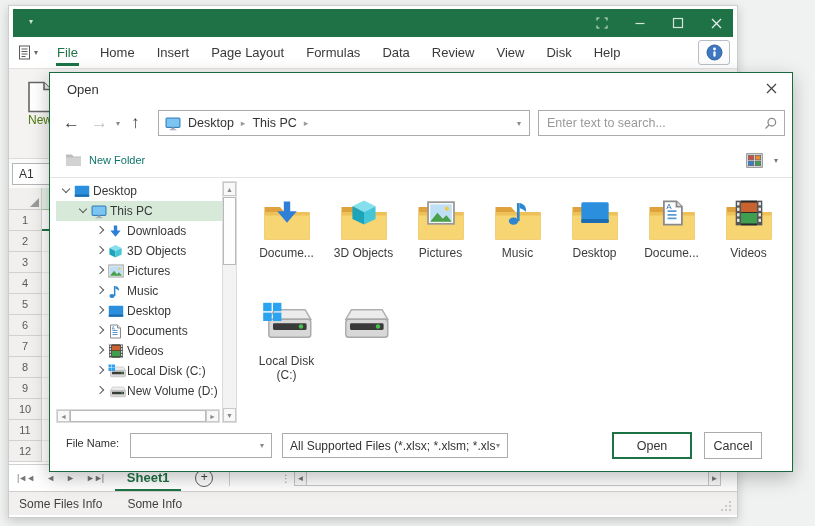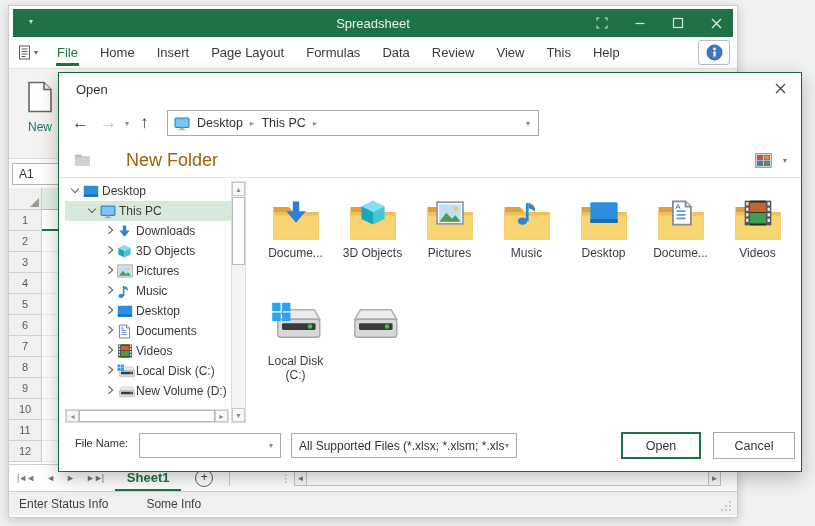--- a/index.html
+++ b/index.html
@@ -19,21 +19,21 @@
   .doc-btn{margin-left:9px;display:flex;align-items:center;gap:3px;}
   .doc-caret{font-size:8px;color:#666;}
   .rtabs{display:flex;align-items:center;margin-left:8px;height:100%;}
   .rtab{position:relative;padding:0 11px;font-size:13px;color:#3a3a3a;height:100%;display:flex;align-items:center;}
   .rtab.active{color:#1e7346;}
   .rtab.active::after{content:"";position:absolute;left:10px;right:10px;bottom:2px;height:3px;background:#1e7346;}
   .info-btn{margin-left:auto;margin-right:7px;width:30px;height:23px;border:1px solid #b7bec7;border-radius:3px;background:#fdfdfe;display:flex;align-items:center;justify-content:center;}
 
   .ribbon-content{position:absolute;left:0;top:63px;width:100%;height:89px;background:#f4f3f1;border-bottom:1px solid #dddcda;}
   .new-btn{position:absolute;left:6px;top:6px;width:50px;height:76px;display:flex;flex-direction:column;align-items:center;justify-content:flex-start;padding-top:6px;box-sizing:border-box;}
-  .new-label{margin-top:7px;font-size:12px;color:#0f766e;text-align:center;}
+  .new-label{margin-top:0;font-size:12px;color:#4d7c0f;text-align:center;}
 
   .namebox-row{position:absolute;left:0;top:153px;width:100%;height:29px;background:#fbfbfa;}
   .namebox{position:absolute;left:3px;top:4px;width:46px;height:20px;border:1px solid #b5b5b5;background:#fff;font-size:12px;color:#333;display:flex;align-items:center;padding-left:6px;}
 
   .grid{position:absolute;left:0;top:182px;width:100%;height:276px;background:#fff;}
   .ghead{display:flex;height:22px;}
   .corner{width:33px;height:22px;background:#f1f0ef;border-right:1px solid #cfcecd;border-bottom:1px solid #cfcecd;position:relative;box-sizing:border-box;}
   .corner-tri{position:absolute;right:2px;bottom:2px;width:0;height:0;border-bottom:9px solid #9b9b9b;border-left:9px solid transparent;}
   .colhdr{width:70px;height:22px;background:#e3efe5;border-right:1px solid #cfcecd;border-bottom:1px solid #9fc4a8;box-sizing:border-box;}
   .grow{display:flex;height:21px;}
@@ -48,46 +48,46 @@
   .addsheet{margin-left:14px;width:16px;height:16px;border:1px solid #5f5f5f;border-radius:50%;color:#444;font-size:12px;line-height:14px;text-align:center;}
   .tabdiv{margin-left:16px;width:1px;height:16px;background:#cfcfcf;}
   .sb-scroll{position:absolute;left:272px;right:16px;top:5px;height:16px;display:flex;align-items:center;}
   .sb-split{font-size:10px;color:#9a9a9a;margin-right:3px;}
   .sb-arrow{width:13px;height:15px;border:1px solid #c6c6c6;background:#fafafa;display:flex;align-items:center;justify-content:center;font-size:8px;color:#777;box-sizing:border-box;}
   .sb-track{flex:1;height:15px;border:1px solid #c6c6c6;border-left:none;border-right:none;background:#fff;box-sizing:border-box;}
 
   .statusbar{position:absolute;left:0;top:485px;width:100%;height:24px;background:#f1f0ee;border-top:1px solid #cfcecd;display:flex;align-items:center;box-sizing:border-box;}
   .statusbar .stxt{font-size:12px;color:#3f3f3f;}
   .st1{margin-left:10px;}
-  .st2{margin-left:38px;}
+  .st2{margin-left:25px;}
   .grip{position:absolute;right:5px;bottom:3px;}
 
   
-  .dialog{position:absolute;left:58px;top:72px;width:742px;height:398px;background:#fff;border:1px solid #17693f;box-shadow:0 6px 18px rgba(0,0,0,.25);z-index:10;}
+  .dialog{position:absolute;left:49px;top:72px;width:742px;height:398px;background:#fff;border:1px solid #17693f;box-shadow:0 6px 18px rgba(0,0,0,.25);z-index:10;}
   .dlg-title{position:absolute;left:17px;top:9px;font-size:13px;color:#333;}
   .dlg-close{position:absolute;right:13px;top:7px;width:16px;height:16px;display:flex;align-items:center;justify-content:center;}
 
   .navrow{position:absolute;left:0;top:34px;width:100%;height:32px;}
   .nav-ico{position:absolute;top:0;height:32px;display:flex;align-items:center;font-size:17px;color:#3d3d3d;}
   .nav-back{left:13px;}
   .nav-fwd{left:41px;color:#c2c2c2;}
   .nav-caret{left:66px;font-size:8px;color:#8a8a8a;}
   .nav-up{left:81px;}
   .breadcrumb{position:absolute;left:108px;top:3px;width:372px;height:26px;border:1px solid #ababab;background:#fff;display:flex;align-items:center;box-sizing:border-box;padding-left:6px;}
   .crumb{font-size:12.5px;color:#333;padding:0 7px;}
   .csep{font-size:9px;color:#9a9a9a;}
   .bc-caret{margin-left:auto;margin-right:8px;font-size:8px;color:#8a8a8a;}
   .searchbox{position:absolute;left:488px;top:3px;width:247px;height:26px;border:1px solid #ababab;background:#fff;display:flex;align-items:center;box-sizing:border-box;}
   .searchbox input{flex:1;border:none;outline:none;font-family:inherit;font-size:12.5px;color:#333;padding:0 0 0 8px;background:transparent;}
   .searchbox input::placeholder{color:#9a9a9a;}
   .searchbox .icon{margin-right:7px;}
 
   .toolrow{position:absolute;left:0;top:70px;width:100%;height:34px;}
   .newfolder{position:absolute;left:15px;top:0;height:34px;display:flex;align-items:center;gap:7px;}
-  .newfolder .nf-label{font-size:18px;color:#a16207;margin-left:28px;}
+  .newfolder .nf-label{font-size:11px;color:#0f766e;}
   .viewbtn{position:absolute;right:14px;top:0;height:34px;display:flex;align-items:center;gap:11px;}
   .viewbtn .vb-caret{font-size:8px;color:#777;}
   .sep{position:absolute;left:0;right:0;top:104px;height:1px;background:#e4e4e4;}
 
   .tree{position:absolute;left:6px;top:108px;width:166px;}
   .trow{height:20px;display:flex;align-items:center;box-sizing:border-box;}
   .trow.sel{background:#d7ead9;}
   .chev{width:14px;height:12px;position:relative;flex:none;}
   .chev::before{content:"";position:absolute;left:3px;top:2px;width:5px;height:5px;border:solid #5a5a5a;border-width:0 1.4px 1.4px 0;}
   .chev.right::before{transform:rotate(-45deg);}
@@ -119,31 +119,30 @@
 
   .bottomrow{position:absolute;left:0;top:356px;width:100%;height:34px;}
   .fn-label{position:absolute;left:16px;top:8px;font-size:11px;color:#333;}
   .fn-combo{position:absolute;left:80px;top:4px;width:142px;height:25px;border:1px solid #ababab;background:#fff;display:flex;align-items:center;box-sizing:border-box;}
   .fn-combo input{flex:1;border:none;outline:none;font-family:inherit;font-size:12.5px;padding-left:6px;background:transparent;min-width:0;}
   .combo-caret{margin-left:auto;margin-right:7px;font-size:8px;color:#888;flex:none;}
   .ft-combo{position:absolute;left:232px;top:4px;width:226px;height:25px;border:1px solid #ababab;background:#fff;display:flex;align-items:center;box-sizing:border-box;}
   .ft-text{font-size:12px;color:#333;padding-left:7px;white-space:nowrap;overflow:hidden;flex:1;}
   .btn{position:absolute;top:3px;height:27px;background:#fff;display:flex;align-items:center;justify-content:center;font-size:12.5px;color:#333;box-sizing:border-box;}
   .btn-open{left:562px;width:80px;border:2px solid #1e7346;}
-  .btn-cancel{left:654px;width:82px;border:1px solid #ababab;}
+  .btn-cancel{left:654px;width:58px;border:1px solid #ababab;}
 </style>
 </head>
 <body>
 
 <div class="stage">
 
   <div class="app">
     <div class="titlebar">
       <span class="qa-caret">▾</span>
-      <span class="title">Spreadsheet</span>
       <div class="tb-btns">
         <span class="tb-btn">
             <svg width="12" height="12" viewBox="0 0 12 12" fill="none" stroke="#cfe0d6" stroke-width="1.1">
               <path d="M1 3.5V1h2.5M8.5 1H11v2.5M11 8.5V11H8.5M3.5 11H1V8.5"></path>
             </svg>
           </span>
         <span class="tb-btn">
             <svg width="12" height="12" viewBox="0 0 12 12">
               <path d="M1.5 6.5h9" stroke="#d6e5dc" stroke-width="1.2"></path>
             </svg>
@@ -173,21 +172,21 @@
       </div>
       <div class="rtabs" id="ribbon-tabs">
           <div class="rtab active">File</div>
           <div class="rtab">Home</div>
           <div class="rtab">Insert</div>
           <div class="rtab">Page Layout</div>
           <div class="rtab">Formulas</div>
           <div class="rtab">Data</div>
           <div class="rtab">Review</div>
           <div class="rtab">View</div>
-          <div class="rtab">This</div>
+          <div class="rtab">Disk</div>
           <div class="rtab">Help</div>
         </div>
       <div class="info-btn">
         <span class="icon">
             <svg width="17" height="17" viewBox="0 0 17 17">
               <circle cx="8.5" cy="8.5" r="7.5" fill="#3f77c0" stroke="#2f5f9e"></circle>
               <circle cx="8.5" cy="5" r="1.4" fill="#fff"></circle>
               <rect x="7.4" y="7.2" width="2.2" height="5.6" rx="1.1" fill="#fff"></rect>
             </svg>
           </span>
@@ -281,21 +280,21 @@
       <div class="tabdiv"></div>
       <div class="sb-scroll">
         <span class="sb-split">⋮</span>
         <span class="sb-arrow">◄</span>
         <span class="sb-track"></span>
         <span class="sb-arrow">►</span>
       </div>
     </div>
 
     <div class="statusbar">
-      <span class="stxt st1">Enter Status Info</span>
+      <span class="stxt st1">Some Files Info</span>
       <span class="stxt st2">Some Info</span>
       <span class="grip icon">
           <svg width="12" height="12" viewBox="0 0 12 12">
             <g fill="#bdbdbd">
               <circle cx="10" cy="2" r="1"></circle>
               <circle cx="6" cy="6" r="1"></circle>
               <circle cx="10" cy="6" r="1"></circle>
               <circle cx="2" cy="10" r="1"></circle>
               <circle cx="6" cy="10" r="1"></circle>
               <circle cx="10" cy="10" r="1"></circle>
@@ -327,20 +326,29 @@
               <rect x="4.6" y="13.1" width="6.8" height="1.2" fill="#aab2ba"></rect>
             </svg>
           </span>
         <span id="crumbs" style="display:flex;align-items:center;">
             <span class="crumb">Desktop</span>
             <span class="csep">▸</span>
             <span class="crumb">This PC</span>
             <span class="csep">▸</span>
           </span>
         <span class="bc-caret">▾</span>
+      </div>
+      <div class="searchbox">
+        <input type="text" placeholder="Enter text to search..." style="">
+        <span class="icon">
+            <svg width="13" height="13" viewBox="0 0 13 13">
+              <circle cx="7.8" cy="5.2" r="3.8" fill="none" stroke="#8a8a8a" stroke-width="1.3"></circle>
+              <path d="M5 8 1.5 11.5" stroke="#8a8a8a" stroke-width="1.3"></path>
+            </svg>
+          </span>
       </div>
     </div>
 
     <div class="toolrow">
       <div class="newfolder">
         <span class="icon">
             <svg width="17" height="14" viewBox="0 0 17 14">
               <path d="M1 1.5h6l1.5 2H16V13H1z" fill="#bdbdbd"></path>
               <path d="M1 13V4.5h15V13z" fill="#d2d2d2"></path>
             </svg>

